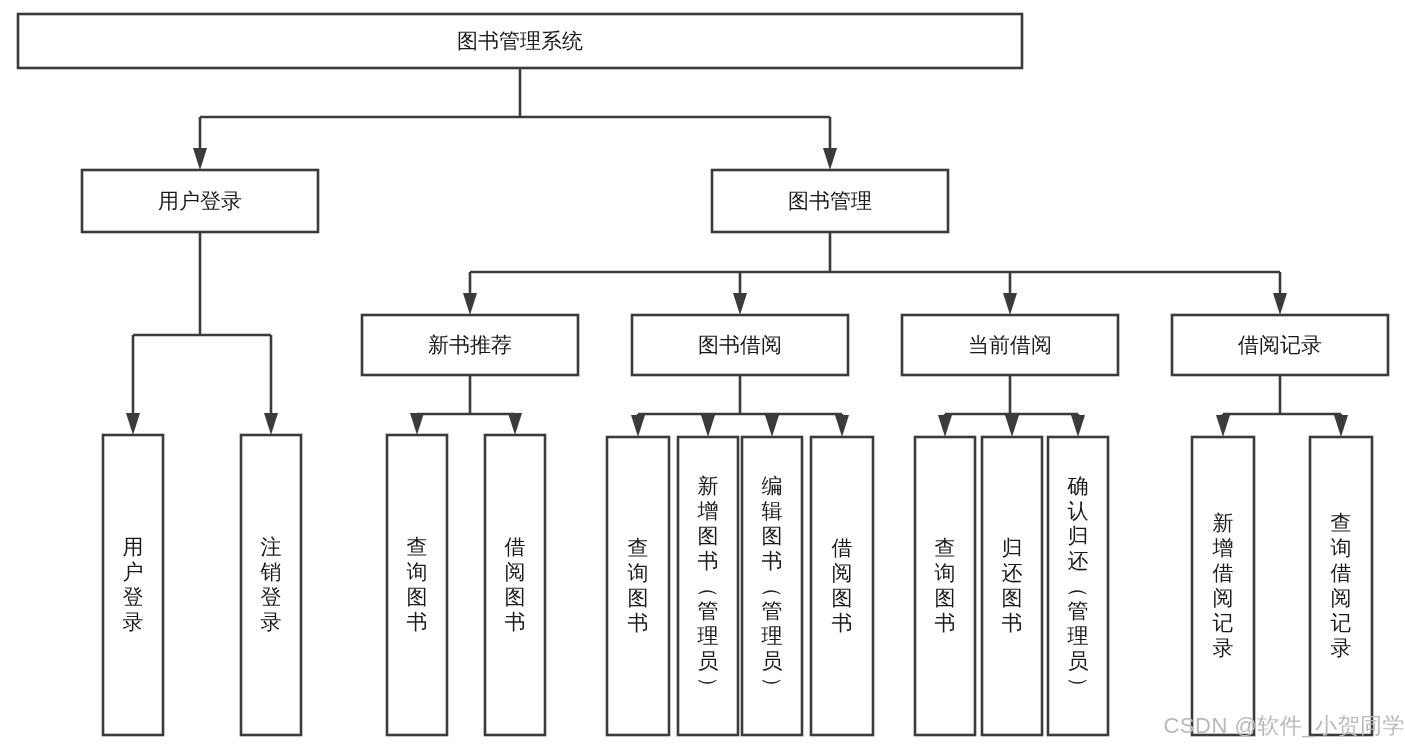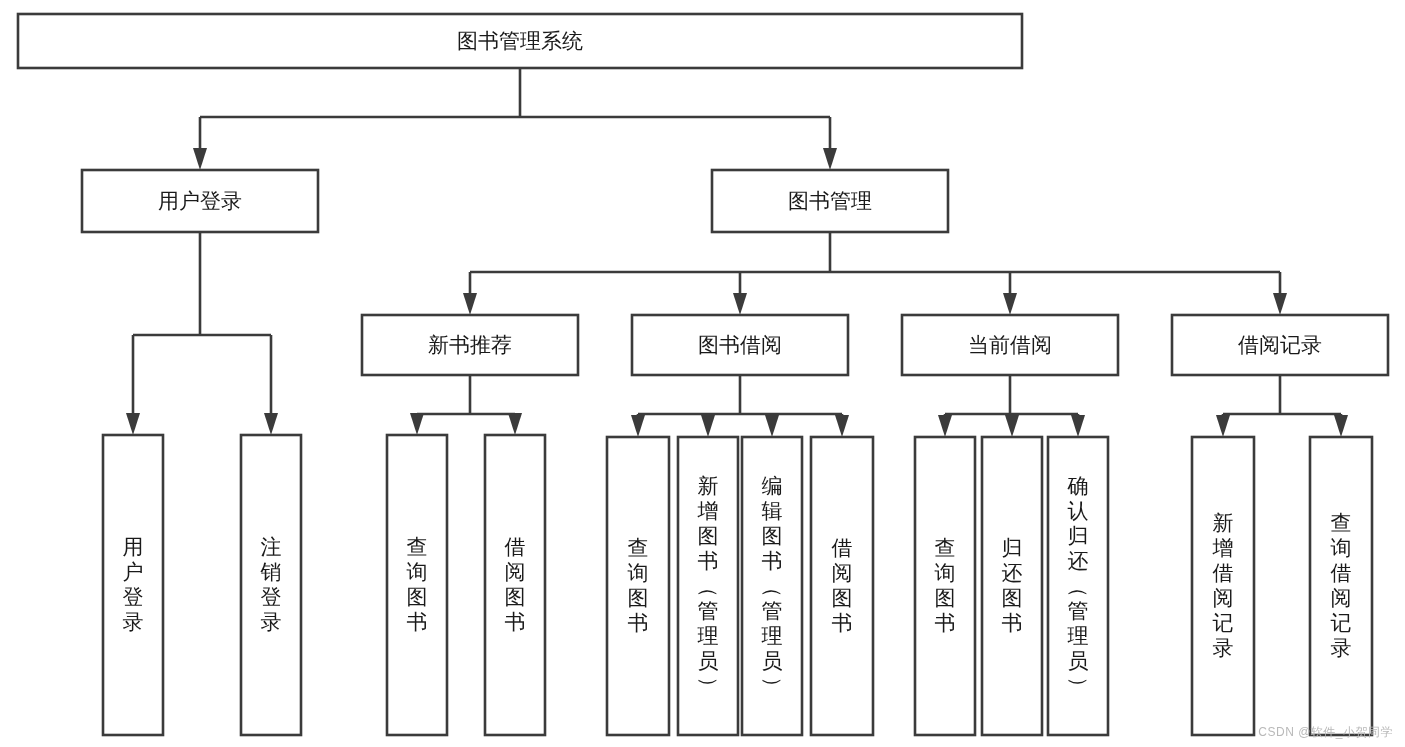--- a/index.html
+++ b/index.html
@@ -42,24 +42,24 @@
   }
   .node-label-h {
     font-family: "Liberation Sans", "DejaVu Sans", sans-serif;
     font-size: 21px;
     fill: #1a1a1a;
     text-anchor: middle;
     dominant-baseline: middle;
   }
   .watermark-text {
     position: absolute;
-    right: 12px;
+    right: 0;
     bottom: 6px;
     font-family: "Liberation Sans", "DejaVu Sans", sans-serif;
-    font-size: 12px;
+    font-size: 22px;
     color: #b9b9b9;
     white-space: nowrap;
     letter-spacing: 0.5px;
     pointer-events: none;
     margin-left: 20px;
   }
 </style>
 </head>
 <body>
 

